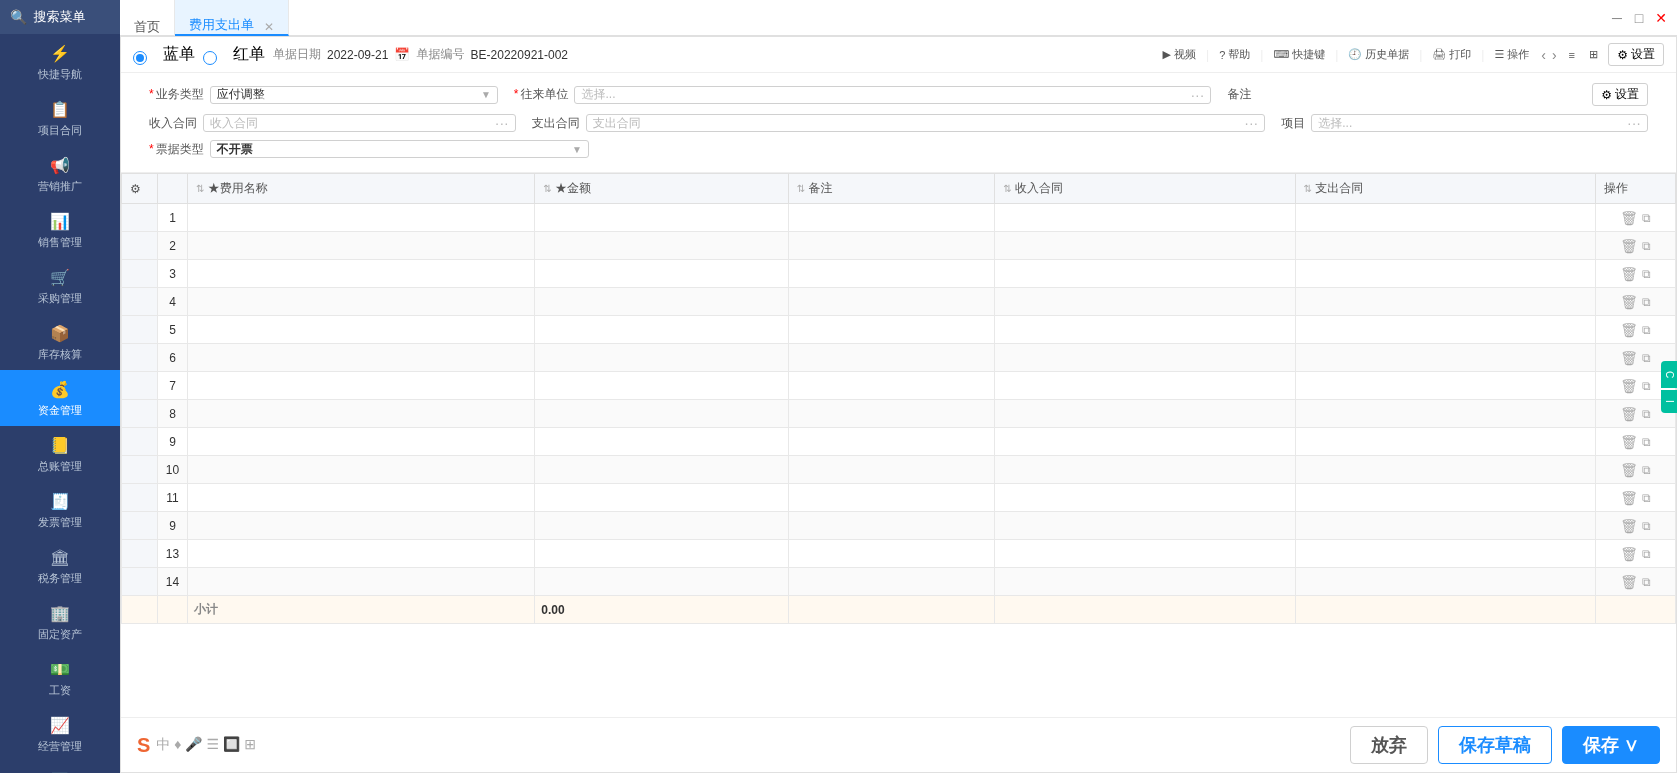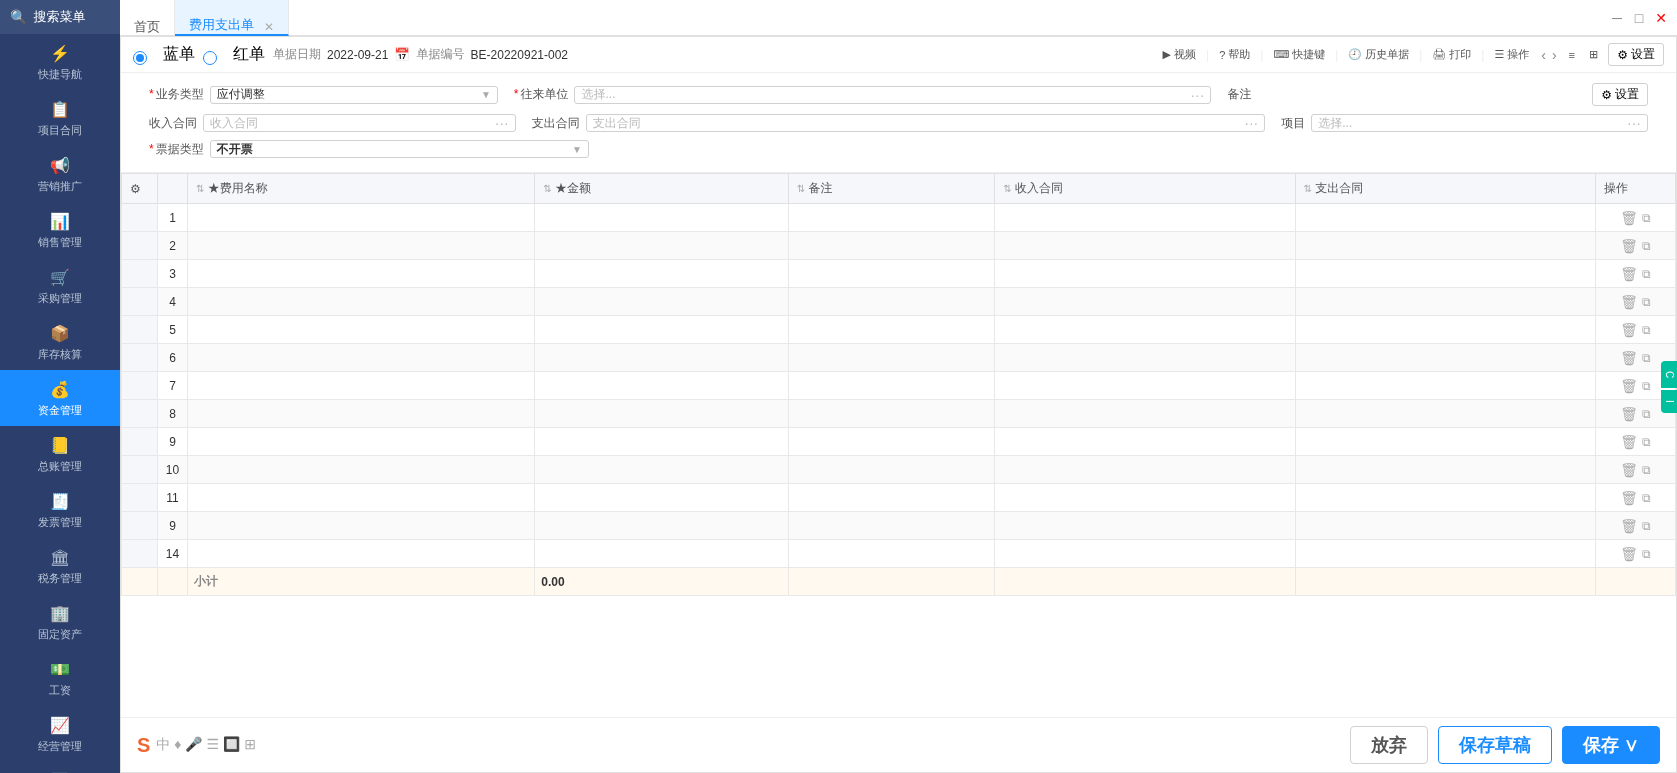--- a/index.html
+++ b/index.html
@@ -732,20 +732,35 @@
     <td></td>
     <td class="op-col">
       <div class="op-cell">
         <span class="op-icon">🗑</span>
         <span class="op-icon" style="font-size:12px;">⧉</span>
       </div>
     </td>
   </tr>
             <tr>
     <td class="gear-col"></td>
+    <td class="row-num">13</td>
+    <td></td>
+    <td></td>
+    <td></td>
+    <td></td>
+    <td></td>
+    <td class="op-col">
+      <div class="op-cell">
+        <span class="op-icon">🗑</span>
+        <span class="op-icon" style="font-size:12px;">⧉</span>
+      </div>
+    </td>
+  </tr>
+            <tr>
+    <td class="gear-col"></td>
     <td class="row-num">14</td>
     <td></td>
     <td></td>
     <td></td>
     <td></td>
     <td></td>
     <td class="op-col">
       <div class="op-cell">
         <span class="op-icon">🗑</span>
         <span class="op-icon" style="font-size:12px;">⧉</span>

